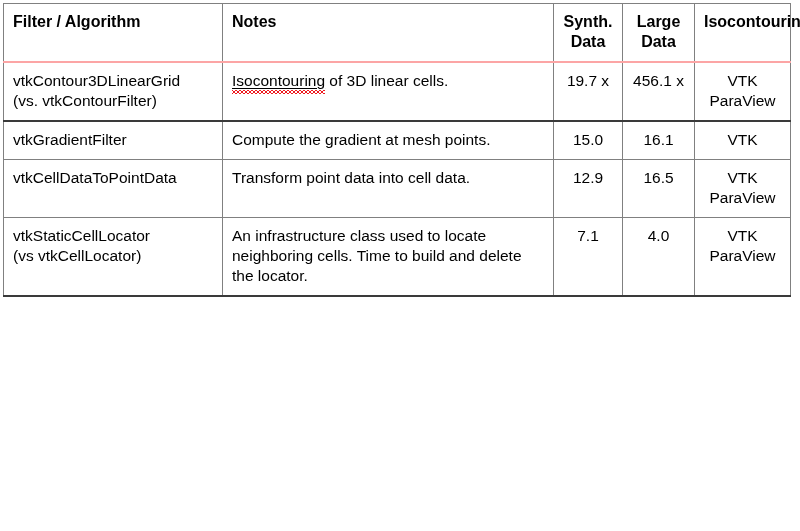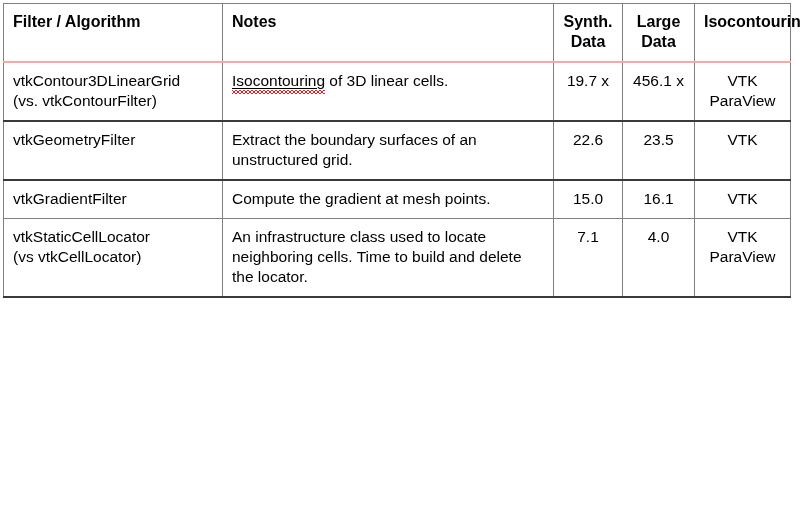--- a/index.html
+++ b/index.html
@@ -126,32 +126,33 @@
       <tr>
         <td class="name">vtkContour3DLinearGrid
 (vs. vtkContourFilter)</td>
         <td class="notes"><span class="spellword">Isocontouring<span class="squiggle"></span></span><span class="squiggle-holder"></span><span> of 3D linear cells.</span></td>
         <td class="num">19.7 x</td>
         <td class="num">456.1 x</td>
         <td class="avail">VTK
 ParaView</td>
       </tr>
       <tr class="thick-top">
-        <td class="name">vtkGeometryFilter</td>
-        <td class="notes">Extract the boundary surfaces of an unstructured grid.</td>
-        <td class="num">22.6</td>
-        <td class="num">23.5</td>
-        <td class="avail">VTK</td>
-      </tr>
-      <tr class="thick-top">
         <td class="name">vtkGradientFilter</td>
         <td class="notes">Compute the gradient at mesh points.</td>
         <td class="num">15.0</td>
         <td class="num">16.1</td>
         <td class="avail">VTK</td>
+      </tr>
+      <tr>
+        <td class="name">vtkCellDataToPointData</td>
+        <td class="notes">Transform point data into cell data.</td>
+        <td class="num">12.9</td>
+        <td class="num">16.5</td>
+        <td class="avail">VTK
+ParaView</td>
       </tr>
       <tr>
         <td class="name">vtkStaticCellLocator
 (vs vtkCellLocator)</td>
         <td class="notes">An infrastructure class used to locate neighboring cells. Time to build and delete the locator.</td>
         <td class="num">7.1</td>
         <td class="num">4.0</td>
         <td class="avail">VTK
 ParaView</td>
       </tr>

